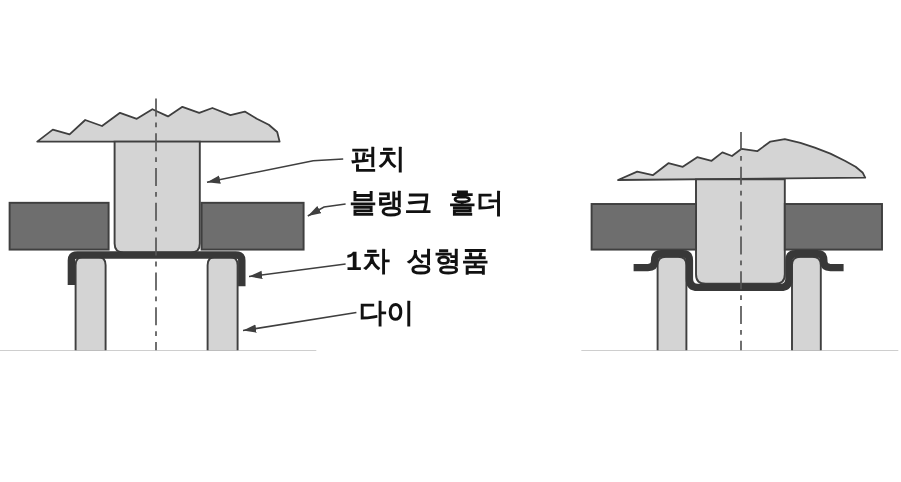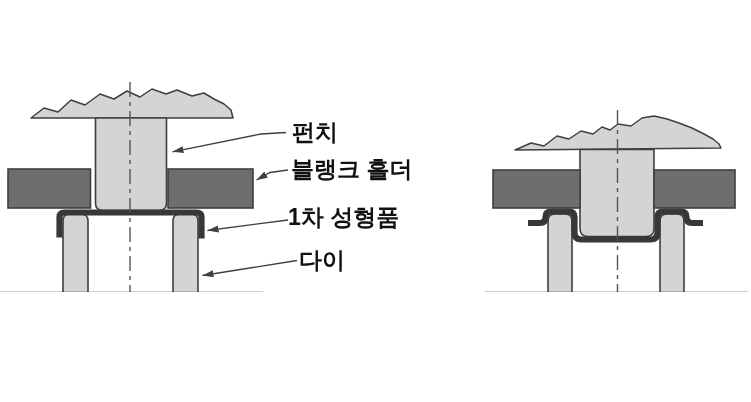--- a/index.html
+++ b/index.html
@@ -1,20 +1,20 @@
 <!DOCTYPE html>
 <html style="--background: #ffffff; --light-gray: #d4d4d4; --dark-gray: #6e6e6e; --sheet-dark: #383838; --outline: #3f3f3f; --centerline: #555555; --leader-line: #3f3f3f; --label-text: #111111;"><head>
 <meta charset="utf-8">
 <style>
   html,body{margin:0;padding:0;background:#fff;}
   .stage{
     position:relative;
     width:751px;height:292px;
     background:var(--background,#fff);
-    font-family:Liberation Sans, sans-serif;
+    font-family:Liberation Mono, monospace;
     overflow:hidden;
   }
   svg{display:block;}
   .plate{fill:var(--light-gray);stroke:var(--outline);stroke-width:1.5;stroke-linejoin:round;}
   .tool{fill:var(--light-gray);stroke:var(--outline);stroke-width:1.6;}
   .holder{fill:var(--dark-gray);stroke:var(--outline);stroke-width:1.6;}
   .sheet{fill:none;stroke:var(--sheet-dark);stroke-width:6.2;stroke-linejoin:round;stroke-linecap:butt;}
   .centerline{fill:none;stroke:var(--centerline);stroke-width:1.4;stroke-dasharray:15 5 4 5;}
   .leader{fill:none;stroke:var(--leader-line);stroke-width:1.3;}
   .arrowhead{fill:var(--leader-line);}

